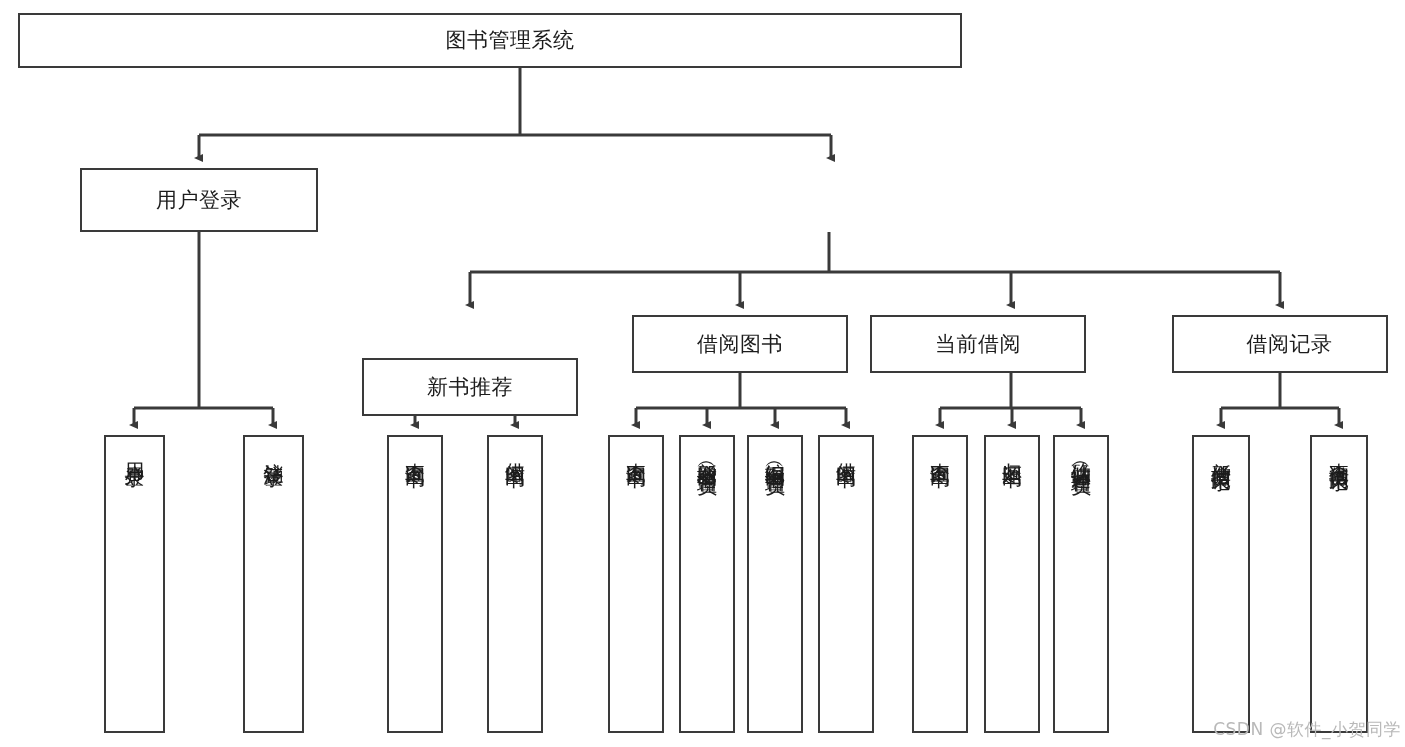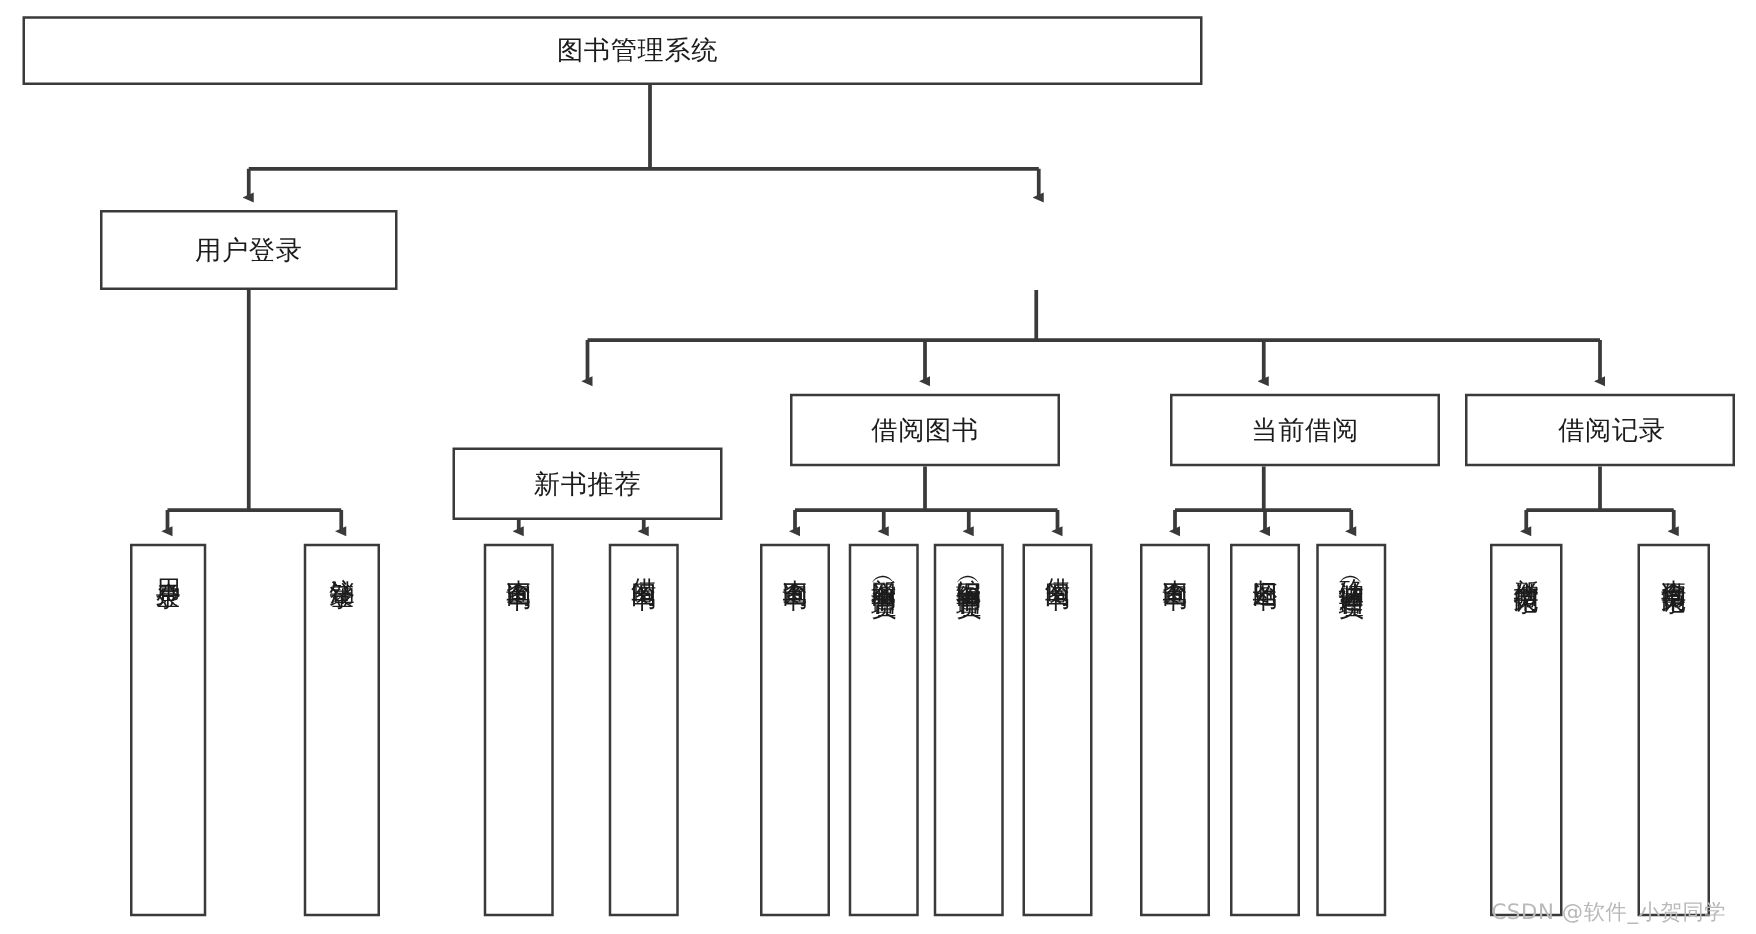--- a/index.html
+++ b/index.html
@@ -61,21 +61,21 @@
     writing-mode: vertical-rl;
     text-orientation: upright;
     font-size: 20px;
     line-height: 1.35;
     letter-spacing: 2px;
     white-space: normal;
   }
 
   .watermark {
     position: absolute;
-    right: 24px;
+    right: 4px;
     bottom: 6px;
     font-size: 17px;
     color: #b9b9b9;
     letter-spacing: 0.5px;
     white-space: nowrap;
   }
 </style>
 </head>
 <body>
 
@@ -140,21 +140,21 @@
   <div class="node" style="left:80px; top:168px; width:238px; height:64px;">
     <span class="label">用户登录</span>
   </div>
 
   <div class="node" style="left:362px; top:315px; width:216px; height:58px;margin-top:43px;">
     <span class="label">新书推荐</span>
   </div>
   <div class="node" style="left:632px; top:315px; width:216px; height:58px;">
     <span class="label">借阅图书</span>
   </div>
-  <div class="node" style="left:936px; top:315px; width:216px; height:58px;">
+  <div class="node" style="left:870px; top:315px; width:216px; height:58px;">
     <span class="label">当前借阅</span>
   </div>
   <div class="node" style="left:1172px; top:315px; width:216px; height:58px;padding-left:19px;">
     <span class="label">借阅记录</span>
   </div>
 
   <div class="node leaf" style="left:104px; top:435px; width:61px; height:298px;">
     <span class="label">用户登录</span>
   </div>
   <div class="node leaf" style="left:243px; top:435px; width:61px; height:298px;">

